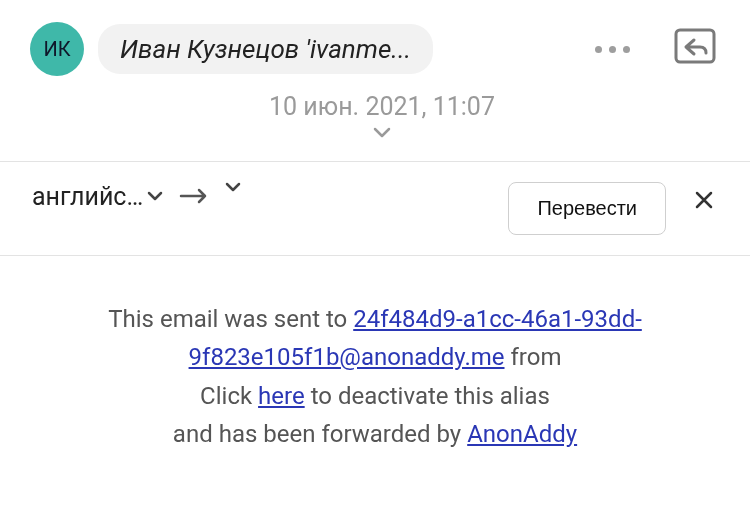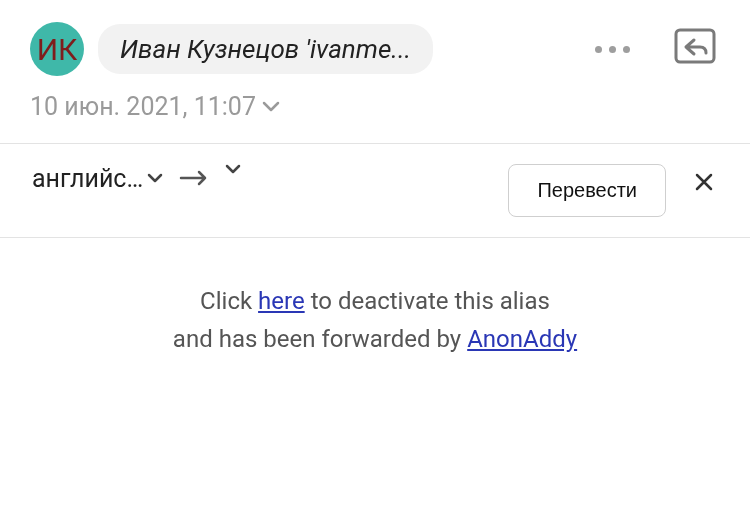--- a/index.html
+++ b/index.html
@@ -14,25 +14,25 @@
       display: flex;
       align-items: center;
       padding: 22px 30px 10px 30px;
       gap: 14px;
     }
     .avatar {
       width: 54px;
       height: 54px;
       border-radius: 50%;
       background: #3fb8a9;
-      color: #7f1d1d;
+      color: #0f172a;
       display: flex;
       align-items: center;
       justify-content: center;
-      font-size: 30px;
+      font-size: 20px;
       font-weight: 400;
       flex-shrink: 0;
     }
     .sender-pill {
       background: #f2f2f2;
       border-radius: 22px;
       padding: 10px 22px;
       font-size: 26px;
       color: #222;
       white-space: nowrap;
@@ -58,20 +58,21 @@
       padding: 4px;
       margin-left: 18px;
     }
     .meta {
       padding: 6px 16px 22px 30px;
       font-size: 25px;
       color: #9a9a9a;
       display: flex;
       align-items: center;
       gap: 6px;
+      flex-direction: column;
     }
     .divider {
       height: 1px;
       background: #e3e3e3;
     }
     .translate-bar {
       display: flex;
       align-items: flex-start;
       gap: 14px;
       padding: 20px 28px 20px 32px;
@@ -176,18 +177,21 @@
     <svg width="20" height="20" viewBox="0 0 20 20">
         <path d="M3 3 L17 17 M17 3 L3 17" stroke="#333" stroke-width="2.5" stroke-linecap="round"></path>
       </svg>
   </div>
 </div>
 
 <div class="divider"></div>
 
 <div class="content">
   <div>
+    <span>This email was sent to </span><a href="#" class="link">24f484d9-a1cc-46a1-93dd-9f823e105f1b@anonaddy.me</a><span> from</span>
+  </div>
+  <div>
     <span>Click </span><a href="#" class="link">here</a><span> to deactivate this alias</span>
   </div>
   <div>
     <span> and has been forwarded by </span><a href="#" class="link">AnonAddy</a>
   </div>
 </div>
 
 </body></html>

